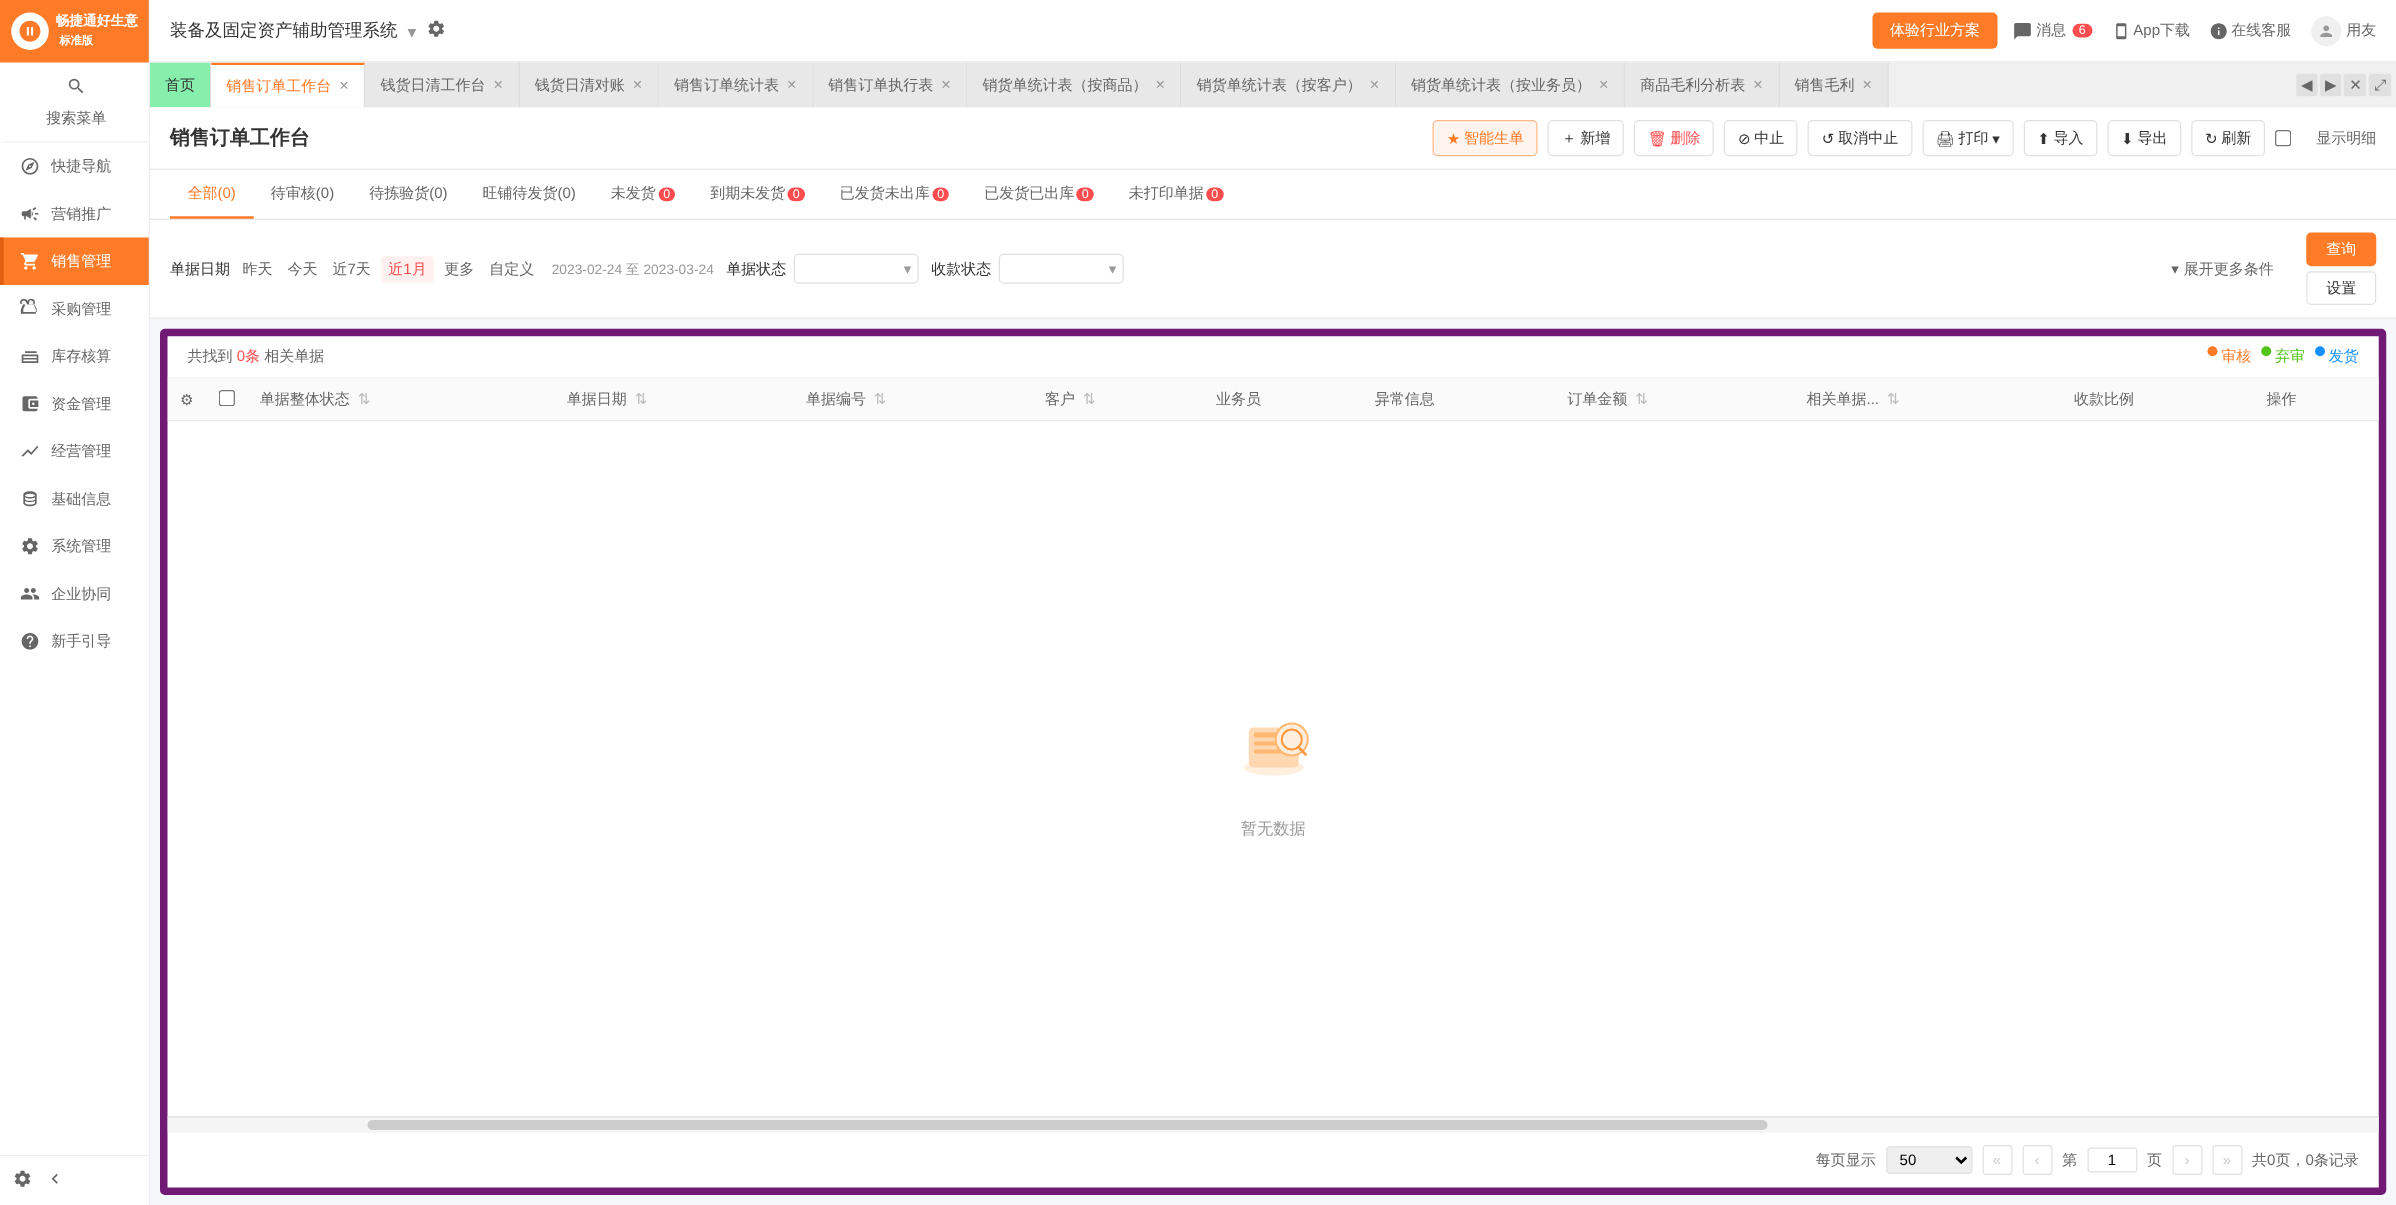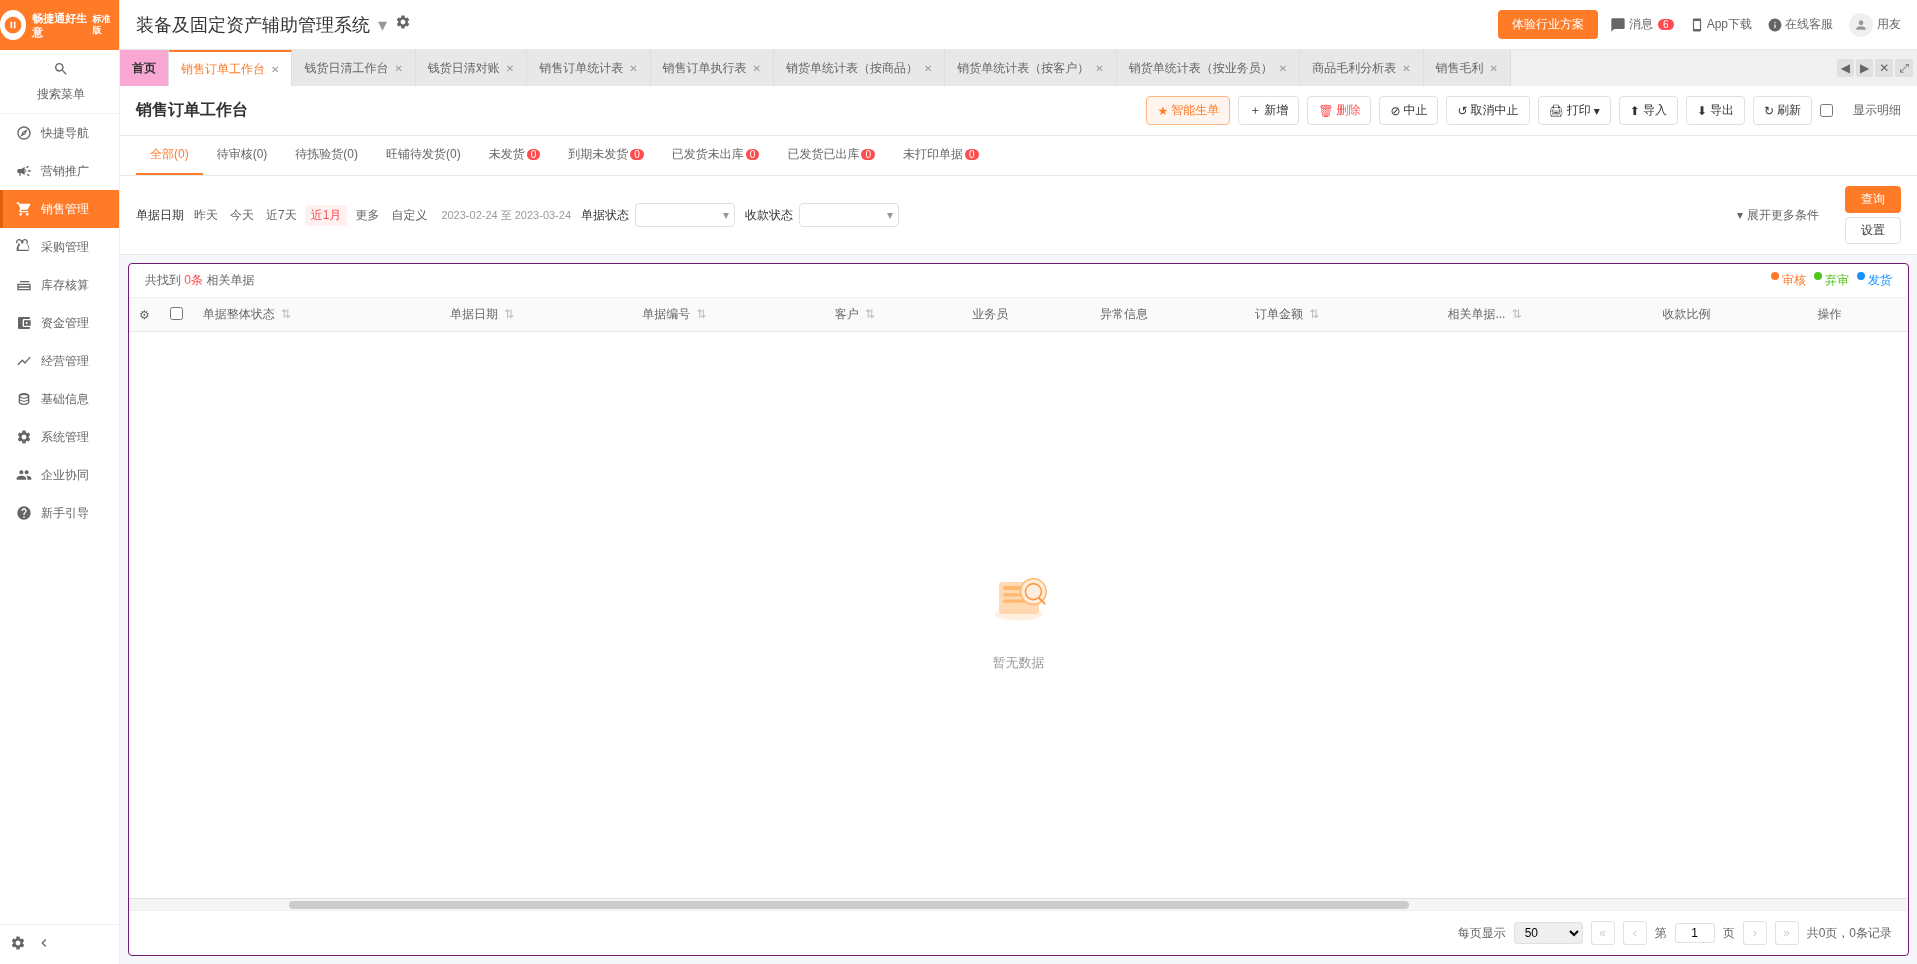--- a/index.html
+++ b/index.html
@@ -3,49 +3,49 @@
   <meta charset="utf-8">
   <style>
     * { box-sizing: border-box; margin: 0; padding: 0; }
     body { font-family: 'Microsoft YaHei', Arial, sans-serif; font-size: 12px; background: #f5f5f5; display: flex; height: 964px; overflow: hidden; }
 
     
     .sidebar { width: 120px; background: #fff; display: flex; flex-direction: column; border-right: 1px solid #eee; flex-shrink: 0; }
     .sidebar-logo { background: #ff7b28; height: 50px; display: flex; align-items: center; justify-content: center; color: #fff; font-size: 14px; font-weight: bold; gap: 6px; }
     .sidebar-logo .logo-icon { width: 30px; height: 30px; background: #fff; border-radius: 50%; display: flex; align-items: center; justify-content: center; }
     .sidebar-logo .logo-icon svg { width: 20px; height: 20px; }
-    .sidebar-logo-text { display: flex; flex-direction: row; font-size: 11px; line-height: 1.3; }
+    .sidebar-logo-text { display: flex; flex-direction: column; font-size: 11px; line-height: 1.3; }
     .sidebar-tag { background: #ff7b28; color: #fff; font-size: 9px; padding: 1px 3px; border-radius: 2px; margin-top: 2px; align-self: flex-start; }
 
     .sidebar-search { display: flex; align-items: center; padding: 8px; border-bottom: 1px solid #f0f0f0; color: #666; cursor: pointer; gap: 4px; flex-direction: column; }
 
     .sidebar-nav-item { display: flex; align-items: center; padding: 10px 12px; cursor: pointer; color: #666; gap: 8px; border-left: 3px solid transparent; }
     .sidebar-nav-item.active { background: #ff7b28; color: #fff; border-left: 3px solid #e06010; }
     .sidebar-nav-item .nav-icon { width: 18px; height: 18px; display: flex; align-items: center; justify-content: center; flex-shrink: 0; }
     .sidebar-nav-item span { font-size: 12px; }
 
     .sidebar-bottom { margin-top: auto; display: flex; align-items: center; padding: 10px; gap: 10px; border-top: 1px solid #eee; }
 
     
     .main { flex: 1; display: flex; flex-direction: column; overflow: hidden; }
 
     
     .topbar { height: 50px; background: #fff; display: flex; align-items: center; padding: 0 16px; border-bottom: 1px solid #e8e8e8; gap: 12px; flex-shrink: 0; }
-    .topbar-title { font-size: 18px; color: #333; flex: 1; display: flex; align-items: center; gap: 8px; }
+    .topbar-title { font-size: 14px; color: #333; flex: 1; display: flex; align-items: center; gap: 8px; }
     .topbar-dropdown { color: #999; cursor: pointer; }
     .topbar-btn { background: #ff7b28; color: #fff; border: none; border-radius: 4px; padding: 6px 14px; cursor: pointer; font-size: 12px; }
     .topbar-right { display: flex; align-items: center; gap: 16px; color: #666; font-size: 12px; }
     .topbar-right .badge { background: #ff4d4f; color: #fff; border-radius: 8px; padding: 0 5px; font-size: 10px; margin-left: 2px; }
     .topbar-user { display: flex; align-items: center; gap: 4px; }
 
     
     .tabs-bar { height: 36px; background: #f0f0f0; display: flex; align-items: center; overflow: hidden; flex-shrink: 0; }
     .tab-item { display: flex; align-items: center; padding: 0 12px; height: 100%; background: #e8e8e8; border-right: 1px solid #ddd; cursor: pointer; white-space: nowrap; font-size: 12px; color: #666; gap: 6px; flex-shrink: 0; }
     .tab-item.active { background: #fff; color: #ff7b28; border-top: 2px solid #ff7b28; }
-    .tab-item.home { background: #f9a8d4; color: #333; font-weight: bold; }
+    .tab-item.home { background: #86efac; color: #333; }
     .tab-close { color: #999; font-size: 10px; cursor: pointer; }
     .tabs-nav { display: flex; align-items: center; padding: 0 4px; gap: 2px; margin-left: auto; flex-shrink: 0; }
     .tabs-nav-btn { cursor: pointer; color: #666; padding: 2px 4px; background: #e0e0e0; border-radius: 2px; font-size: 12px; }
 
     
     .content { flex: 1; display: flex; flex-direction: column; overflow: hidden; background: #f5f7fa; }
 
     
     .page-header { background: #fff; padding: 10px 16px; display: flex; align-items: center; justify-content: space-between; border-bottom: 1px solid #e8e8e8; flex-shrink: 0; }
     .page-title { font-size: 16px; font-weight: bold; color: #333; }
@@ -71,21 +71,21 @@
     .filter-date-range { color: #999; font-size: 11px; }
     .filter-select { border: 1px solid #e0e0e0; border-radius: 4px; padding: 4px 24px 4px 8px; font-size: 12px; color: #666; background: #fff; appearance: none; cursor: pointer; min-width: 100px; position: relative; }
     .filter-select-wrap { position: relative; display: inline-flex; align-items: center; }
     .filter-select-wrap::after { content: '▾'; position: absolute; right: 6px; color: #999; pointer-events: none; }
     .expand-btn { display: flex; align-items: center; gap: 4px; color: #666; cursor: pointer; font-size: 12px; margin-left: auto; }
     .filter-actions { display: flex; flex-direction: column; gap: 4px; margin-left: 16px; }
     .query-btn { background: #ff7b28; color: #fff; border: none; border-radius: 4px; padding: 5px 16px; cursor: pointer; font-size: 12px; }
     .set-btn { background: #fff; color: #333; border: 1px solid #e0e0e0; border-radius: 4px; padding: 4px 12px; cursor: pointer; font-size: 12px; }
 
     
-    .table-area { background: #fff; margin: 8px; flex: 1; display: flex; flex-direction: column; border: 1px solid #701a75; border-radius: 4px; overflow: hidden; }
+    .table-area { background: #fff; margin: 8px; flex: 1; display: flex; flex-direction: column; border: 6px solid #701a75; border-radius: 4px; overflow: hidden; }
     .table-toolbar { padding: 8px 16px; display: flex; align-items: center; justify-content: space-between; border-bottom: 1px solid #f0f0f0; flex-shrink: 0; }
     .table-count { font-size: 12px; color: #666; }
     .table-count em { color: #ff4d4f; font-style: normal; }
     .table-actions { display: flex; gap: 8px; }
     .tbl-action-btn { display: flex; gap: 3px; font-size: 12px; cursor: pointer; color: #ff7b28; }
     .tbl-action-btn.green { color: #52c41a; }
     .tbl-action-btn.blue { color: #1890ff; }
     .dot { width: 8px; height: 8px; border-radius: 50%; display: inline-block; }
     .dot-orange { background: #ff7b28; }
     .dot-green { background: #52c41a; }

